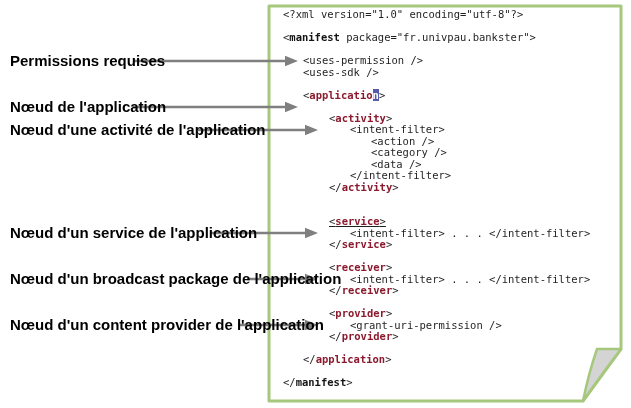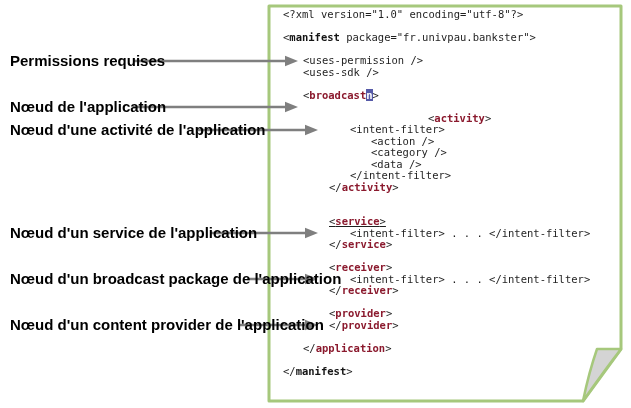--- a/index.html
+++ b/index.html
@@ -90,40 +90,41 @@
   <div class="label label-6">Nœud d'un content provider de l'application</div>
 
   <div class="code">
       <div class="code-line" style="padding-left: 0px;"><span class="seg-plain">&lt;?xml version="1.0" encoding="utf-8"?&gt;</span></div>
       <div class="code-line" style="padding-left: 0px;">&nbsp;</div>
       <div class="code-line" style="padding-left: 0px;"><span class="seg-plain">&lt;</span><span class="seg-mani">manifest</span><span class="seg-plain"> package="fr.univpau.bankster"&gt;</span></div>
       <div class="code-line" style="padding-left: 0px;">&nbsp;</div>
       <div class="code-line" style="padding-left: 20px;"><span class="seg-plain">&lt;uses-permission /&gt;</span></div>
       <div class="code-line" style="padding-left: 20px;"><span class="seg-plain">&lt;uses-sdk /&gt;</span></div>
       <div class="code-line" style="padding-left: 0px;">&nbsp;</div>
-      <div class="code-line" style="padding-left: 20px;"><span class="seg-plain">&lt;</span><span class="seg-tag">broadcast</span><span class="seg-sel">n</span><span class="seg-plain">&gt;</span></div>
+      <div class="code-line" style="padding-left: 20px;"><span class="seg-plain">&lt;</span><span class="seg-tag">applicatio</span><span class="seg-sel">n</span><span class="seg-plain">&gt;</span></div>
       <div class="code-line" style="padding-left: 0px;">&nbsp;</div>
-      <div class="code-line" style="padding-left: 46px; text-align: center;"><span class="seg-plain">&lt;</span><span class="seg-tag">activity</span><span class="seg-plain">&gt;</span></div>
+      <div class="code-line" style="padding-left: 46px;"><span class="seg-plain">&lt;</span><span class="seg-tag">activity</span><span class="seg-plain">&gt;</span></div>
       <div class="code-line" style="padding-left: 67px;"><span class="seg-plain">&lt;intent-filter&gt;</span></div>
       <div class="code-line" style="padding-left: 88px;"><span class="seg-plain">&lt;action /&gt;</span></div>
       <div class="code-line" style="padding-left: 88px;"><span class="seg-plain">&lt;category /&gt;</span></div>
       <div class="code-line" style="padding-left: 88px;"><span class="seg-plain">&lt;data /&gt;</span></div>
       <div class="code-line" style="padding-left: 67px;"><span class="seg-plain">&lt;/intent-filter&gt;</span></div>
       <div class="code-line" style="padding-left: 46px;"><span class="seg-plain">&lt;/</span><span class="seg-tag">activity</span><span class="seg-plain">&gt;</span></div>
       <div class="code-line" style="padding-left: 0px;">&nbsp;</div>
       <div class="code-line" style="padding-left: 0px;">&nbsp;</div>
       <div class="code-line" style="padding-left: 46px; text-decoration: underline;"><span class="seg-plain">&lt;</span><span class="seg-tag">service</span><span class="seg-plain">&gt;</span></div>
       <div class="code-line" style="padding-left: 67px;"><span class="seg-plain">&lt;intent-filter&gt; . . . &lt;/intent-filter&gt;</span></div>
       <div class="code-line" style="padding-left: 46px;"><span class="seg-plain">&lt;/</span><span class="seg-tag">service</span><span class="seg-plain">&gt;</span></div>
       <div class="code-line" style="padding-left: 0px;">&nbsp;</div>
       <div class="code-line" style="padding-left: 46px;"><span class="seg-plain">&lt;</span><span class="seg-tag">receiver</span><span class="seg-plain">&gt;</span></div>
       <div class="code-line" style="padding-left: 67px;"><span class="seg-plain">&lt;intent-filter&gt; . . . &lt;/intent-filter&gt;</span></div>
       <div class="code-line" style="padding-left: 46px;"><span class="seg-plain">&lt;/</span><span class="seg-tag">receiver</span><span class="seg-plain">&gt;</span></div>
       <div class="code-line" style="padding-left: 0px;">&nbsp;</div>
       <div class="code-line" style="padding-left: 46px;"><span class="seg-plain">&lt;</span><span class="seg-tag">provider</span><span class="seg-plain">&gt;</span></div>
+      <div class="code-line" style="padding-left: 67px;"><span class="seg-plain">&lt;grant-uri-permission /&gt;</span></div>
       <div class="code-line" style="padding-left: 46px;"><span class="seg-plain">&lt;/</span><span class="seg-tag">provider</span><span class="seg-plain">&gt;</span></div>
       <div class="code-line" style="padding-left: 0px;">&nbsp;</div>
       <div class="code-line" style="padding-left: 20px;"><span class="seg-plain">&lt;/</span><span class="seg-tag">application</span><span class="seg-plain">&gt;</span></div>
       <div class="code-line" style="padding-left: 0px;">&nbsp;</div>
       <div class="code-line" style="padding-left: 0px;"><span class="seg-plain">&lt;/</span><span class="seg-mani">manifest</span><span class="seg-plain">&gt;</span></div>
     </div>
 
 </div>
 
 </body></html>

